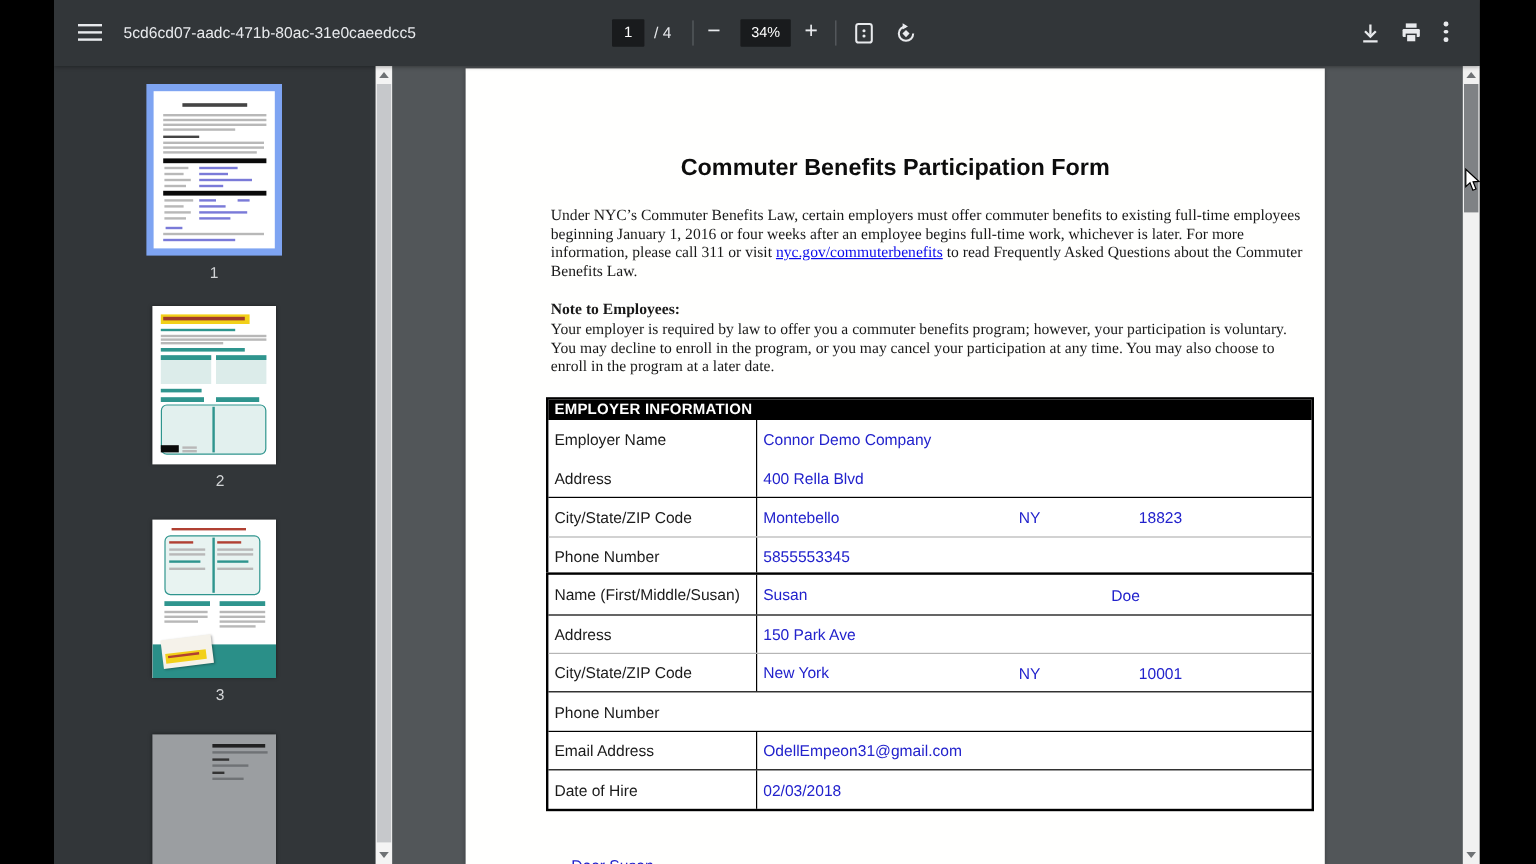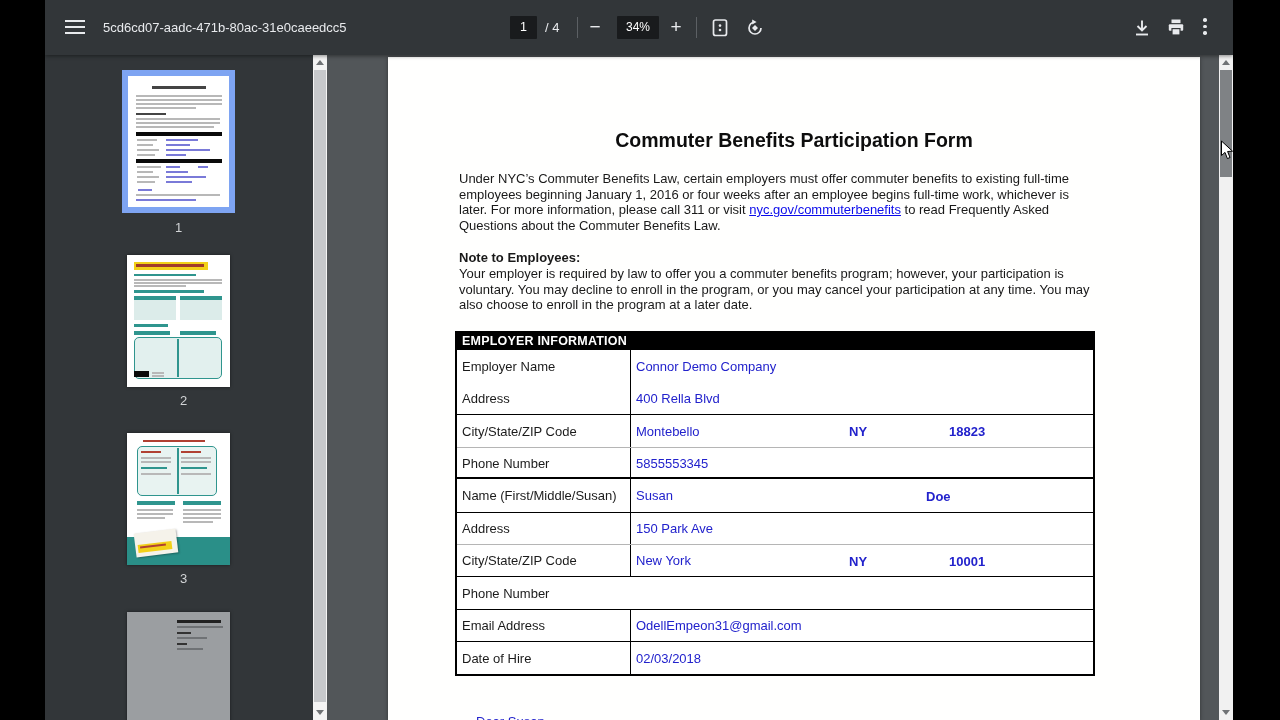--- a/index.html
+++ b/index.html
@@ -43,40 +43,40 @@
   
   .sb-scroll { position:absolute; left:268px; top:55px; width:14px; height:665px; background:#f4f4f4; }
   .sb-scroll .thumbbar { position:absolute; left:1px; top:15px; width:12px; height:632px; background:#c6c8cb; }
   .arrow-up   { position:absolute; left:3px; width:0; height:0; border-left:4px solid transparent;
                 border-right:4px solid transparent; border-bottom:5px solid #6f7275; }
   .arrow-down { position:absolute; left:3px; width:0; height:0; border-left:4px solid transparent;
                 border-right:4px solid transparent; border-top:5px solid #6f7275; }
 
   
   .main { position:absolute; left:282px; top:55px; width:892px; height:665px; background:#525659; overflow:hidden; }
-  .page { position:absolute; left:61px; top:2px; width:812px; height:663px; background:#fffffe;
+  .page { position:absolute; left:61px; top:2px; width:716px; height:663px; background:#fffffe;
           box-shadow:0 1px 4px rgba(0,0,0,.4); overflow:hidden; color:#161616; }
 
   .doc-title { position:absolute; left:0; top:72px; width:100%; text-align:center;
                font-size:19.5px; font-weight:bold; color:#0d0d0d; }
-  .doc-par { position:absolute; left:71px; width:634px; font-size:13px; line-height:15.7px; color:#191919; }
+  .doc-par { position:absolute; left:71px; width:634px; font-size:13px; line-height:15.7px; color:#191919;font-family:Liberation Serif, serif; }
   .doc-par a { color:#0b0beb; text-decoration:underline; }
   .bold { font-weight:bold; }
 
   
   .ftable { position:absolute; left:67px; width:640px; border:2px solid #000; background:#fff; }
   .fhead  { height:17px; background:#000; color:#fff; font-weight:bold; font-size:12.5px;
             line-height:16px; padding-left:5px; letter-spacing:.2px; }
   .frow   { position:relative; display:flex; border-top:1.5px solid #000; }
   .frow.thin { border-top:1px solid #b5b5b5; }
   .frow.first { border-top:none; }
   .flabel { width:173px; padding-left:5px; font-size:13px; color:#1b1b1b; display:flex; align-items:center; }
   .fval   { position:relative; flex:1; border-left:1.5px solid #000; font-size:13px;
             color:#2222cc; display:flex; align-items:center; padding-left:5px; }
-  .fabs   { position:absolute; font-size:13px; color:#2222cc; top:50%; transform:translateY(-50%); white-space:nowrap;font-weight:bold; }
+  .fabs   { position:absolute; font-size:13px; color:#2222cc; top:50%; transform:translateY(-50%); white-space:nowrap; }
 
   .dual { position:relative; height:64px; display:flex; }
   .dual .flabel, .dual .fval { display:block; }
   .dual p { position:absolute; white-space:nowrap; }
 
   .partial-blue { position:absolute; left:88px; top:657px; font-size:13px; color:#2222cc; }
 
   
   .main-scroll { position:absolute; left:1174px; top:55px; width:14px; height:665px; background:#f1f1f1; }
   .main-scroll .thumbbar { position:absolute; left:1px; top:15px; width:12px; height:107px; background:#7f8285; }

